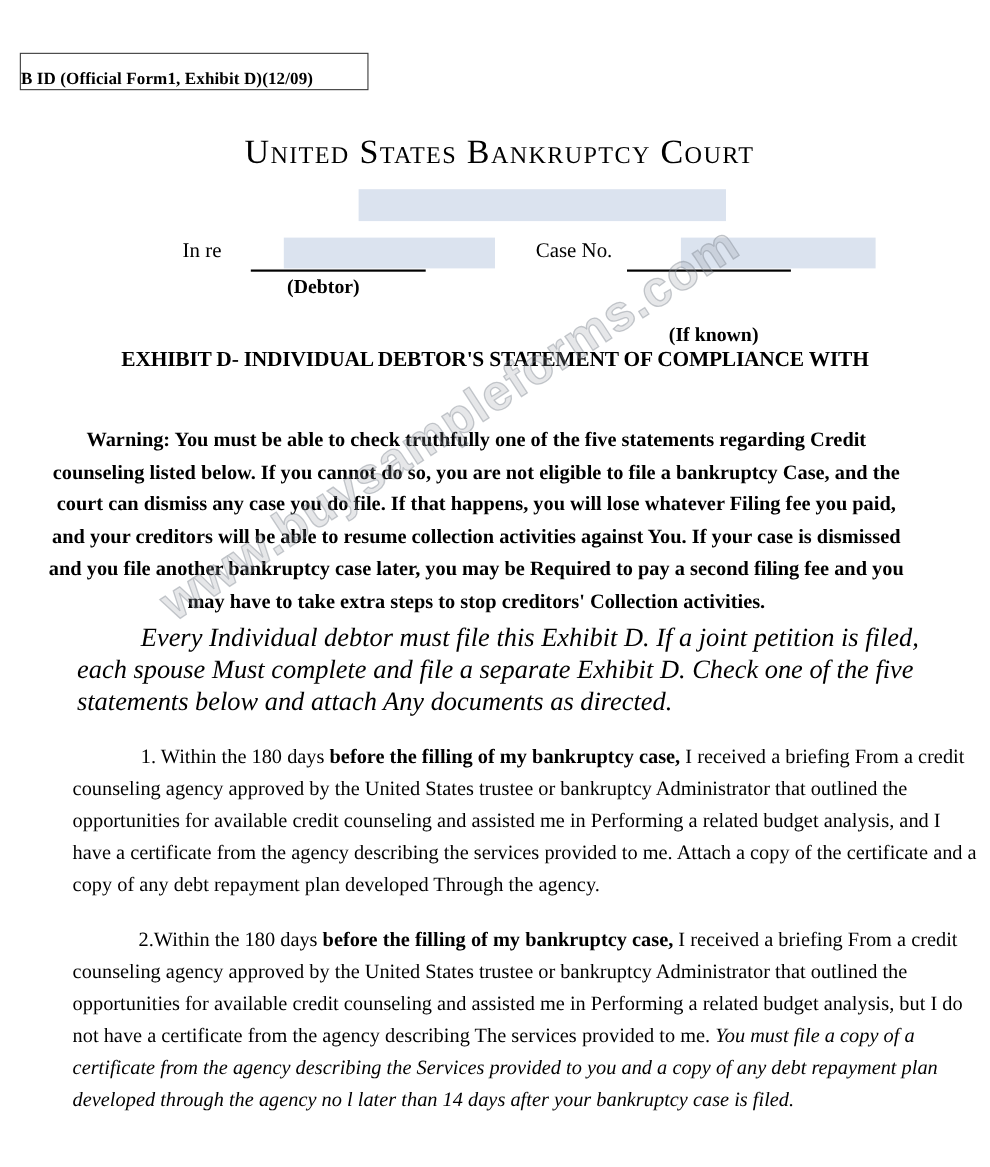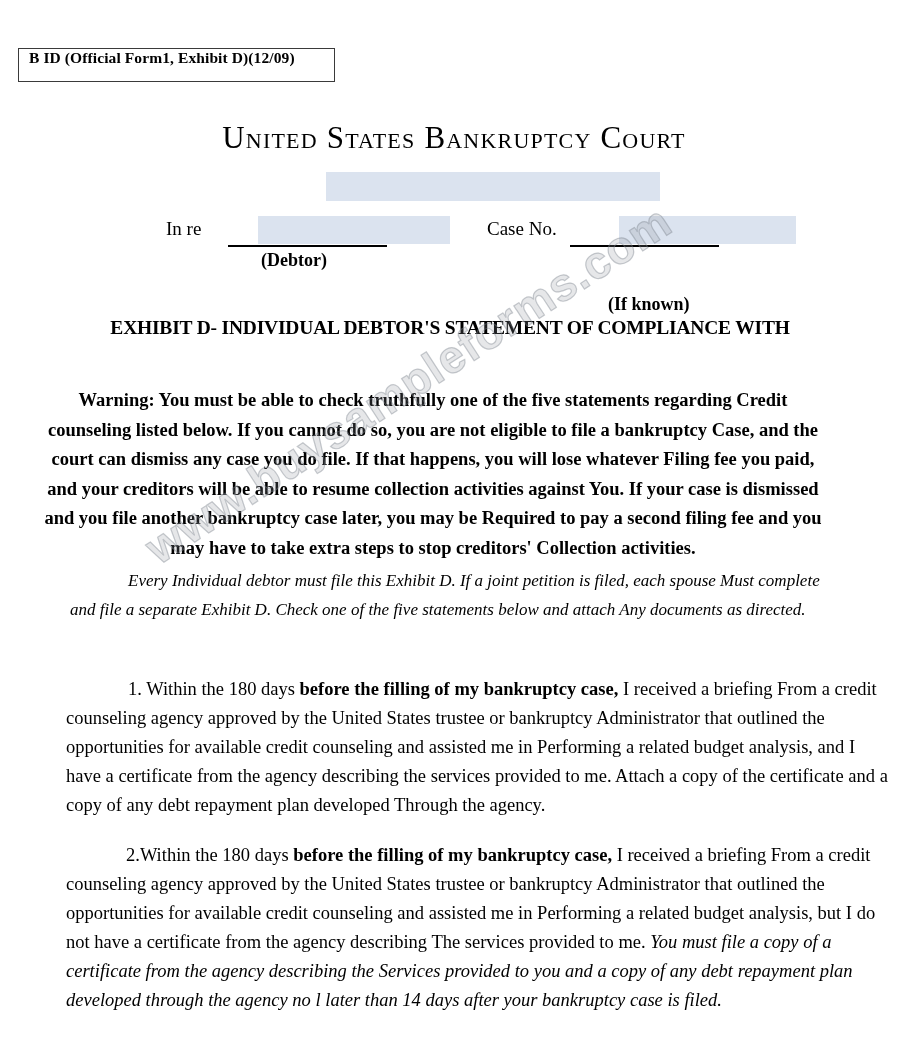--- a/index.html
+++ b/index.html
@@ -47,22 +47,21 @@
   
   .form-id-box {
     position: absolute;
     left: 18px;
     top: 48px;
     width: 317px;
     height: 34px;
     border: 1.5px solid #3a3a3a;
     box-sizing: border-box;
     display: flex;
-    align-items: flex-start;
-    padding-left: 10px;
+    align-items: flex-end;
     background: #ffffff;
     z-index: 2;
   }
   .form-id-box .txt {
     font-size: 15.5px;
     font-weight: 700;
     letter-spacing: 0.1px;
     white-space: nowrap;
   }
 
@@ -156,21 +155,21 @@
     z-index: 2;
   }
 
   
   .italic-block {
     position: absolute;
     left: 70px;
     top: 566px;
     width: 770px;
     font-style: italic;
-    font-size: 17px;
+    font-size: 24px;
     line-height: 29px;
     text-indent: 58px;
     z-index: 2;
   }
 
   
   .item {
     position: absolute;
     font-size: 18.5px;
     line-height: 29px;

